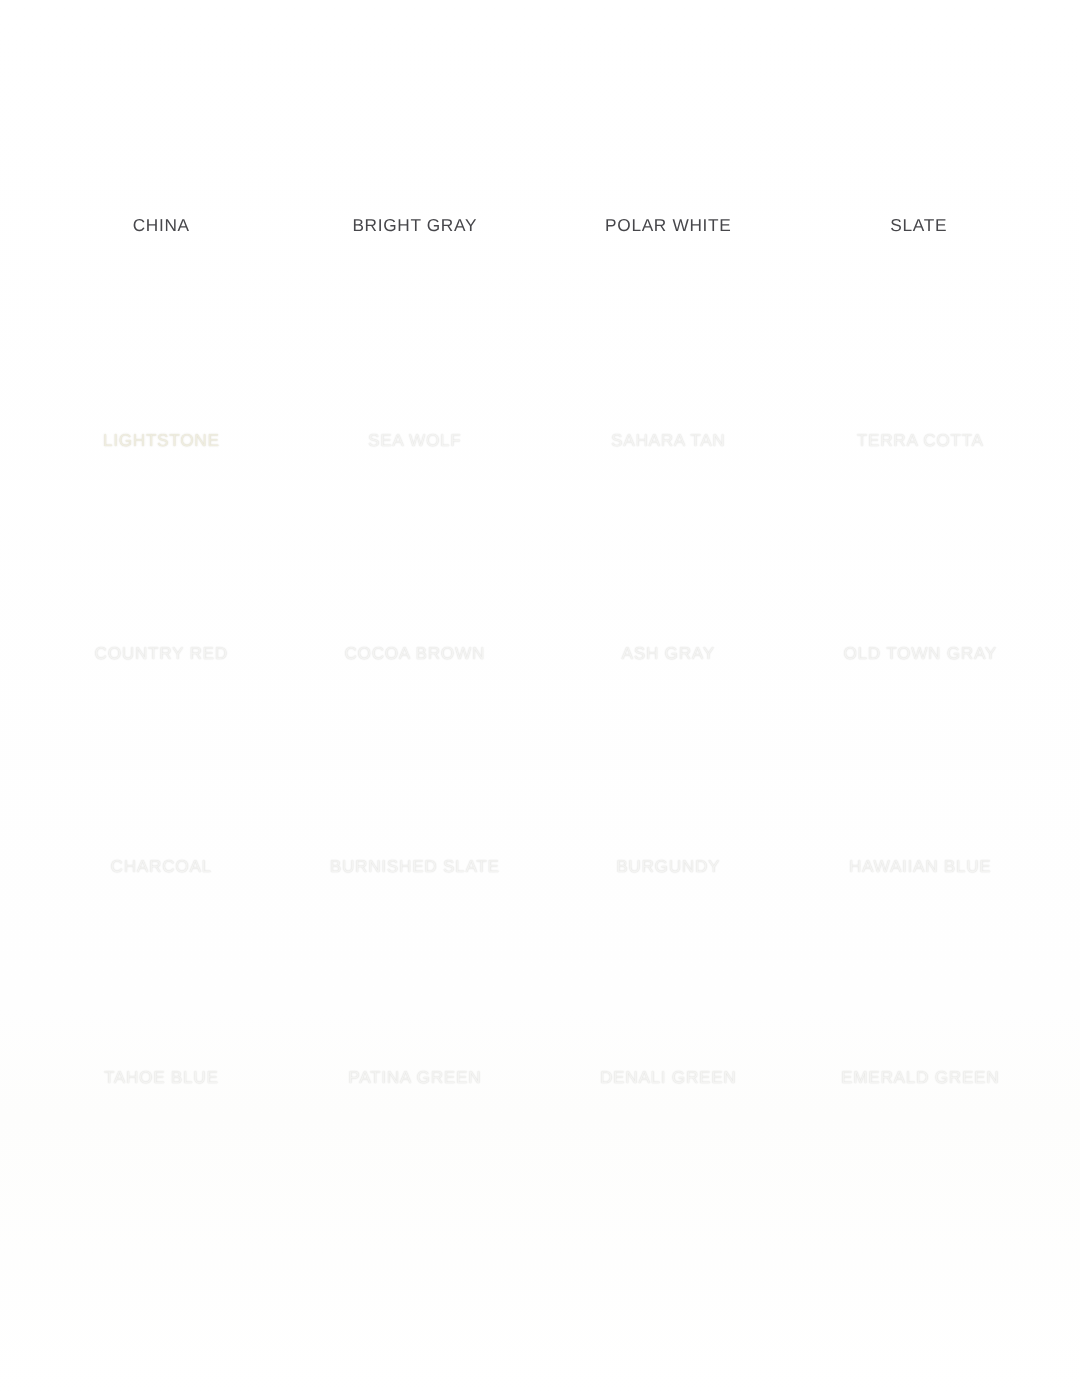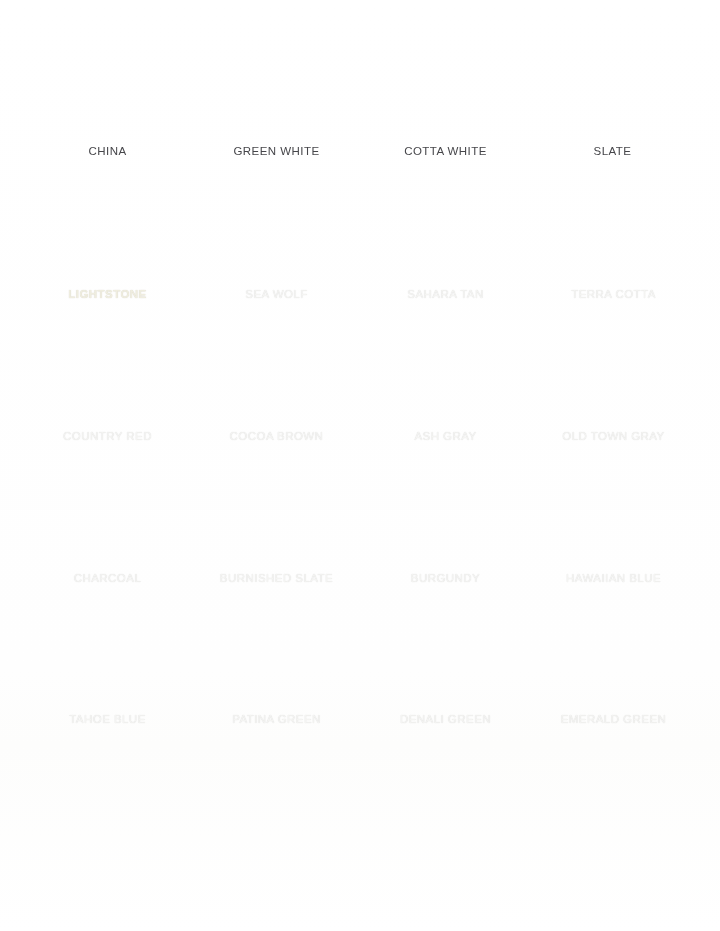--- a/index.html
+++ b/index.html
@@ -103,21 +103,21 @@
     letter-spacing: .45px;
     line-height: 1;
     text-align: center;
     white-space: nowrap;
     margin-bottom: 18px;
     font-weight: 400;
   }
 
   .label-light { color: #f4f4f2; text-shadow: 0 0 1px rgba(0,0,0,.18); }
   .label-dark  { color: #46464a; }
-  .label-ghost { color: #efeddf; text-shadow: 0 0 1px rgba(120,110,70,.35); font-weight: bold; }
+  .label-ghost { color: #efeddf; text-shadow: 0 0 1px rgba(120,110,70,.35); }
 
   
   .hairline-r  { box-shadow: 1.5px 0 0 -0.2px #cfcfcf; }
   .underline-b {
     position: absolute;
     left: 0;
     bottom: 0;
     width: 100%;
     height: 1px;
     background: #d2d2d2;
@@ -141,27 +141,27 @@
 
     <div class="swatch hairline-r" style="left:40px; top:54px; width:135px; height:121px;">
       <div class="grain"></div>
       <div class="underline-b"></div>
       <div class="swatch-label label-dark">CHINA</div>
     </div>
 
     <div class="swatch hairline-r" style="left:209px; top:54px; width:135px; height:121px;">
       <div class="grain"></div>
       <div class="underline-b"></div>
-      <div class="swatch-label label-dark">GREEN WHITE</div>
+      <div class="swatch-label label-dark">BRIGHT GRAY</div>
     </div>
 
     <div class="swatch hairline-r" style="left:378px; top:54px; width:135px; height:121px; background:#eef1f1;">
       <div class="grain"></div>
       <div class="underline-b"></div>
-      <div class="swatch-label label-dark">COTTA WHITE</div>
+      <div class="swatch-label label-dark">POLAR WHITE</div>
     </div>
 
     <div class="swatch hairline-r" style="left:545px; top:54px; width:135px; height:121px; background:#f8f0b4;">
       <div class="grain"></div>
       <div class="underline-b"></div>
       <div class="swatch-label label-dark">SLATE</div>
     </div>
 
     <div class="swatch" style="left:40px; top:196px; width:135px; height:122px; background:#e4dcb2;">
       <div class="grain"></div>

